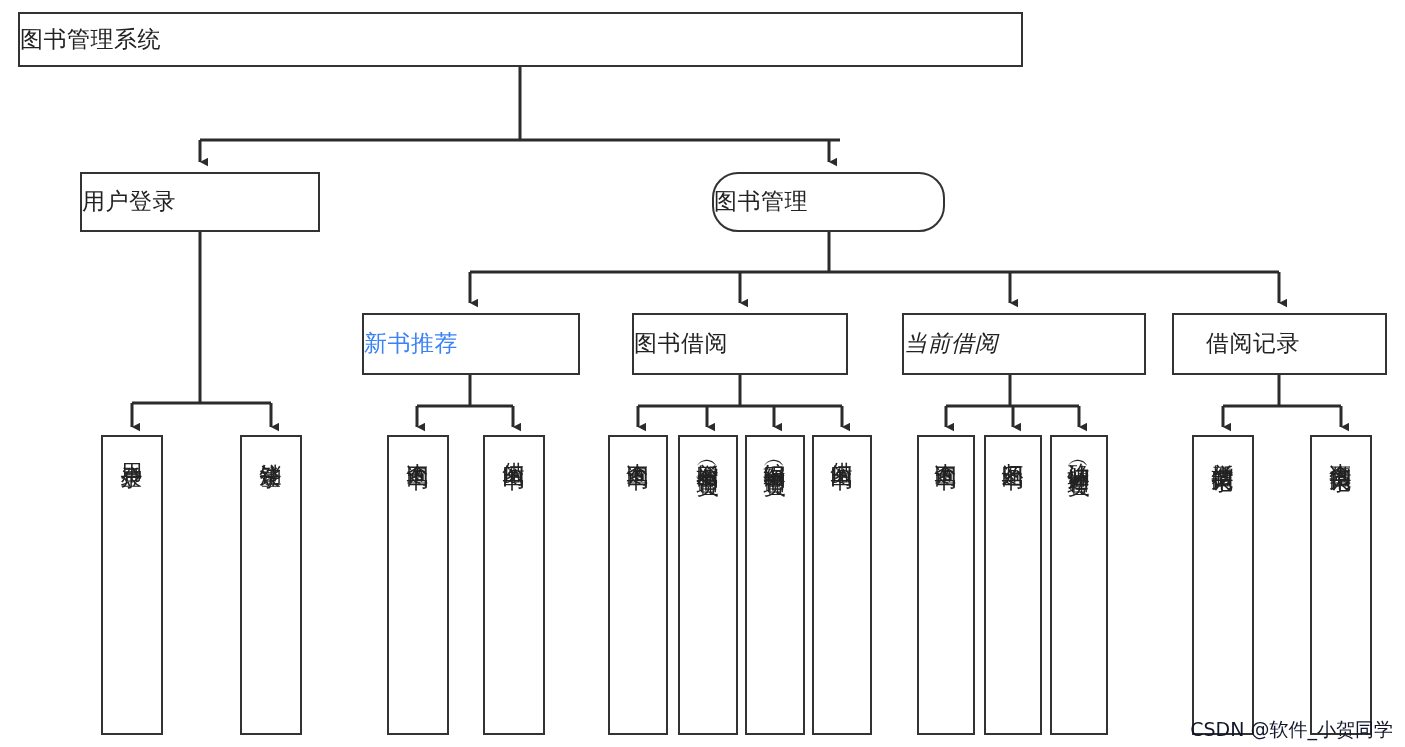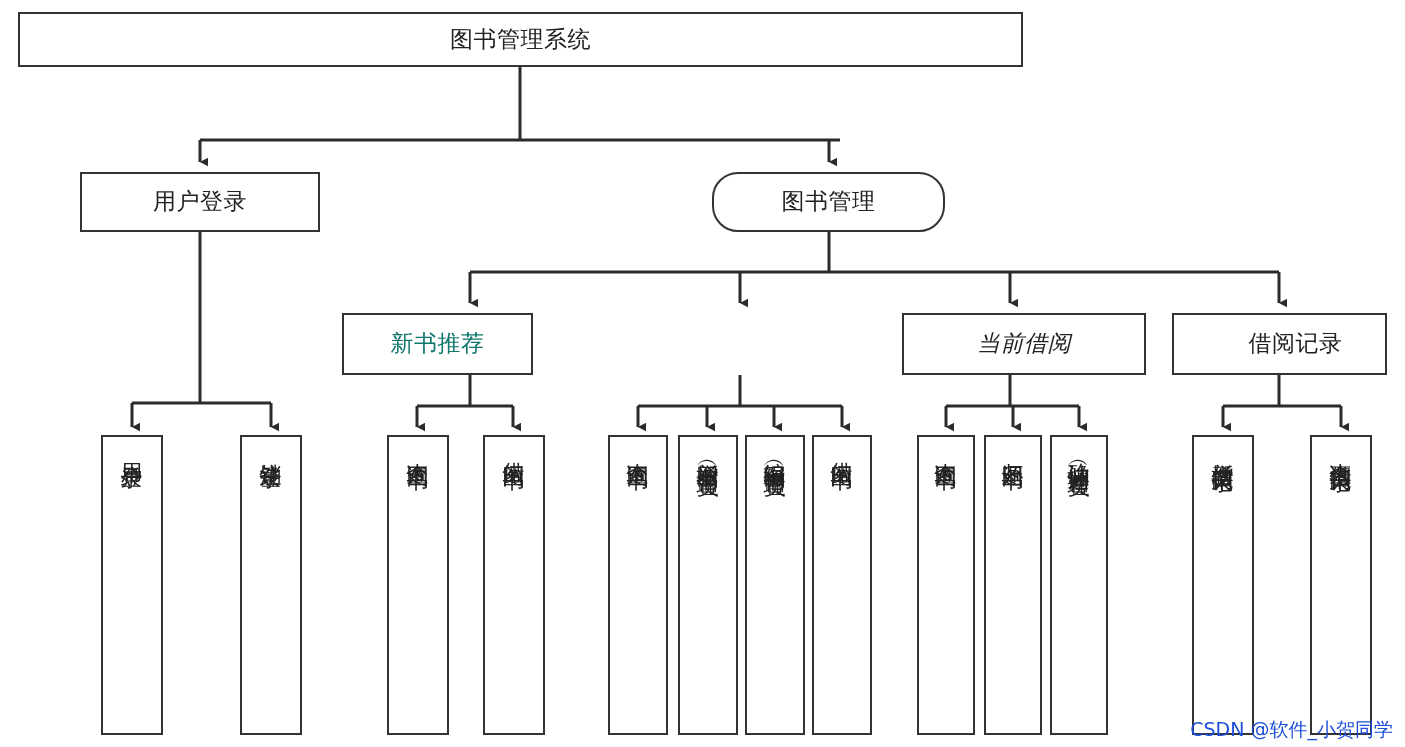--- a/index.html
+++ b/index.html
@@ -26,21 +26,21 @@
     height: 747px;
     pointer-events: none;
   }
   .node {
     position: absolute;
     box-sizing: border-box;
     background: #ffffff;
     border: 2px solid #333333;
     display: flex;
     align-items: center;
-    justify-content: center;
+    justify-content: flex-start;
     color: #222222;
     z-index: 2;
   }
   .node .label {
     display: block;
     text-align: center;
     line-height: 1.18;
     white-space: pre;
   }
   .node-root .label,
@@ -67,21 +67,21 @@
     max-height: 284px;
   }
   .node-leaf.leaf-tall .label {
     max-height: 292px;
   }
   .watermark {
     position: absolute;
     right: 12px;
     bottom: 4px;
     font-size: 19px;
-    color: #1d4ed8;
+    color: #0f172a;
     z-index: 5;
     white-space: nowrap;
     user-select: none;
     text-align: center;
   }
 </style>
 </head>
 <body>
 
 <div id="diagram-root" style="background: rgb(255, 255, 255);">
@@ -140,22 +140,25 @@
     <span class="label">图书管理系统</span>
   </div>
 
   <div class="node node-l1" id="n-l1-0" style="left: 80px; top: 172px; width: 240px; height: 60px; border-color: rgb(51, 51, 51); color: rgb(34, 34, 34); background: rgb(255, 255, 255);">
     <span class="label">用户登录</span>
   </div>
   <div class="node node-l1" id="n-l1-1" style="left: 712px; top: 172px; width: 233px; height: 60px; border-color: rgb(51, 51, 51); color: rgb(34, 34, 34); background: rgb(255, 255, 255); border-radius: 26px;">
     <span class="label">图书管理</span>
   </div>
 
-  <div class="node node-l2" id="n-l2-0" style="left: 342px; top: 313px; width: 191px; height: 62px; border-color: rgb(51, 51, 51); color: #0f766e; background: rgb(255, 255, 255);">
+  <div class="node node-l2" id="n-l2-0" style="left: 362px; top: 313px; width: 218px; height: 62px; border-color: rgb(51, 51, 51); color: #3b82f6; background: rgb(255, 255, 255);">
     <span class="label">新书推荐</span>
+  </div>
+  <div class="node node-l2" id="n-l2-1" style="left: 632px; top: 313px; width: 216px; height: 62px; border-color: rgb(51, 51, 51); color: rgb(34, 34, 34); background: rgb(255, 255, 255);">
+    <span class="label">图书借阅</span>
   </div>
   <div class="node node-l2" id="n-l2-2" style="left: 902px; top: 313px; width: 244px; height: 62px; border-color: rgb(51, 51, 51); color: rgb(34, 34, 34); background: rgb(255, 255, 255); font-style: italic;">
     <span class="label">当前借阅</span>
   </div>
   <div class="node node-l2" id="n-l2-3" style="left: 1172px; top: 313px; width: 215px; height: 62px; border-color: rgb(51, 51, 51); color: rgb(34, 34, 34); background: rgb(255, 255, 255); padding-left: 32px;">
     <span class="label">借阅记录</span>
   </div>
 
   <div class="node node-leaf" id="n-leaf-0" style="left: 101px; top: 435px; width: 62px; height: 300px; border-color: rgb(51, 51, 51); color: rgb(34, 34, 34); background: rgb(255, 255, 255);">
     <span class="label">用户登录</span>

